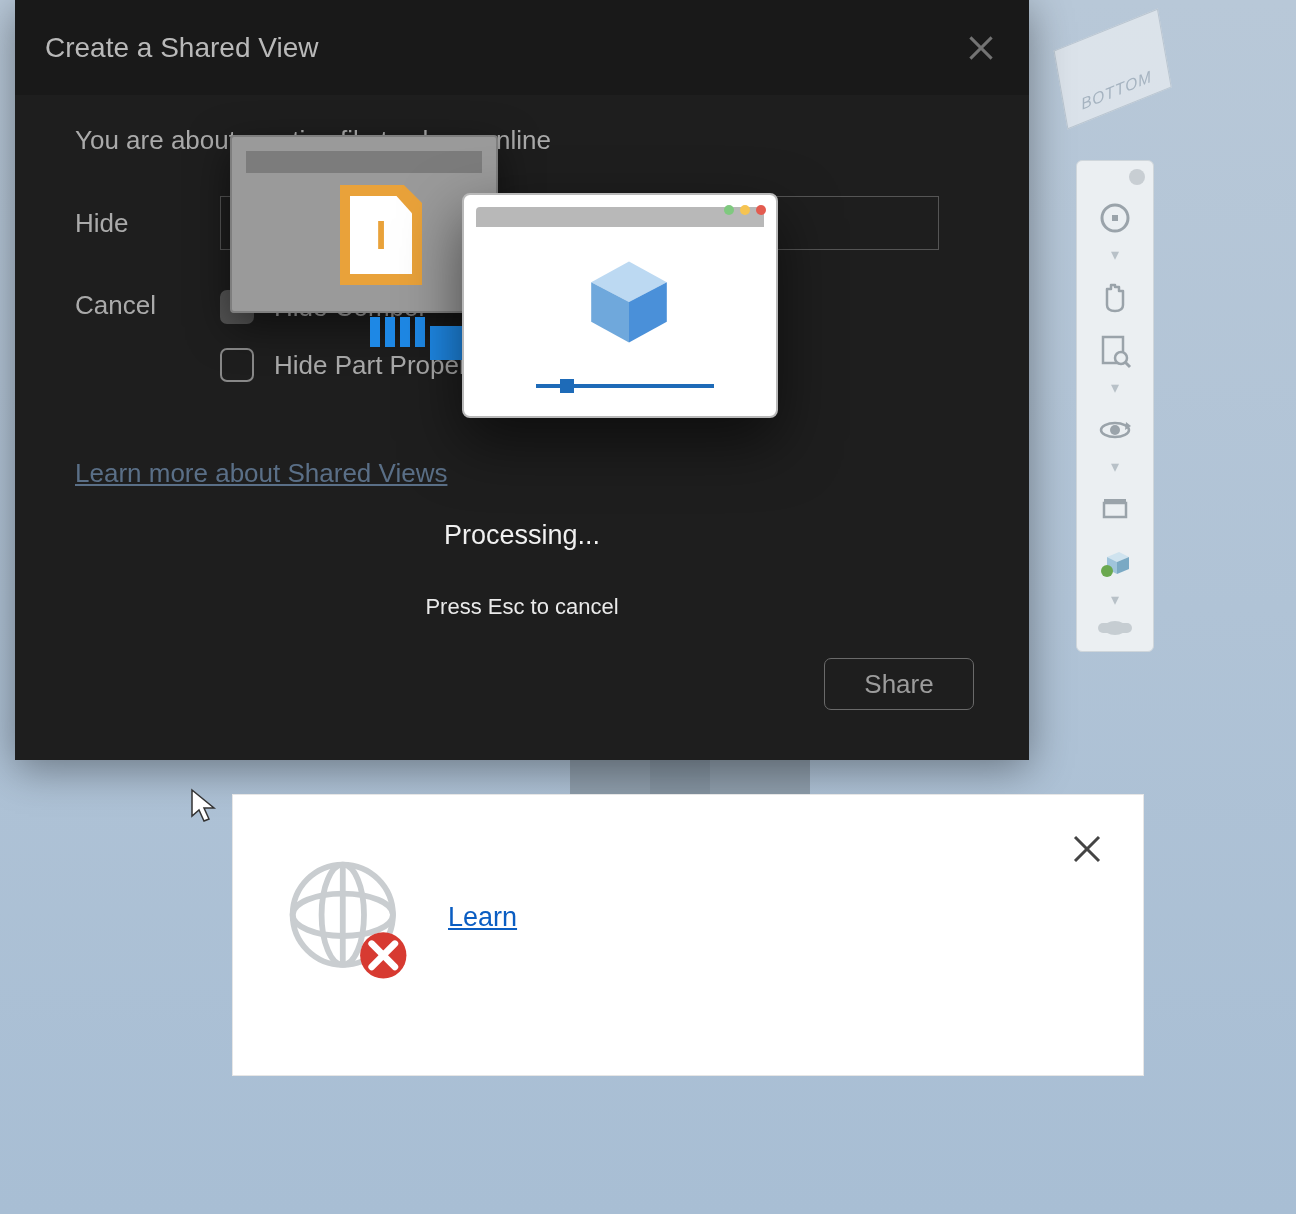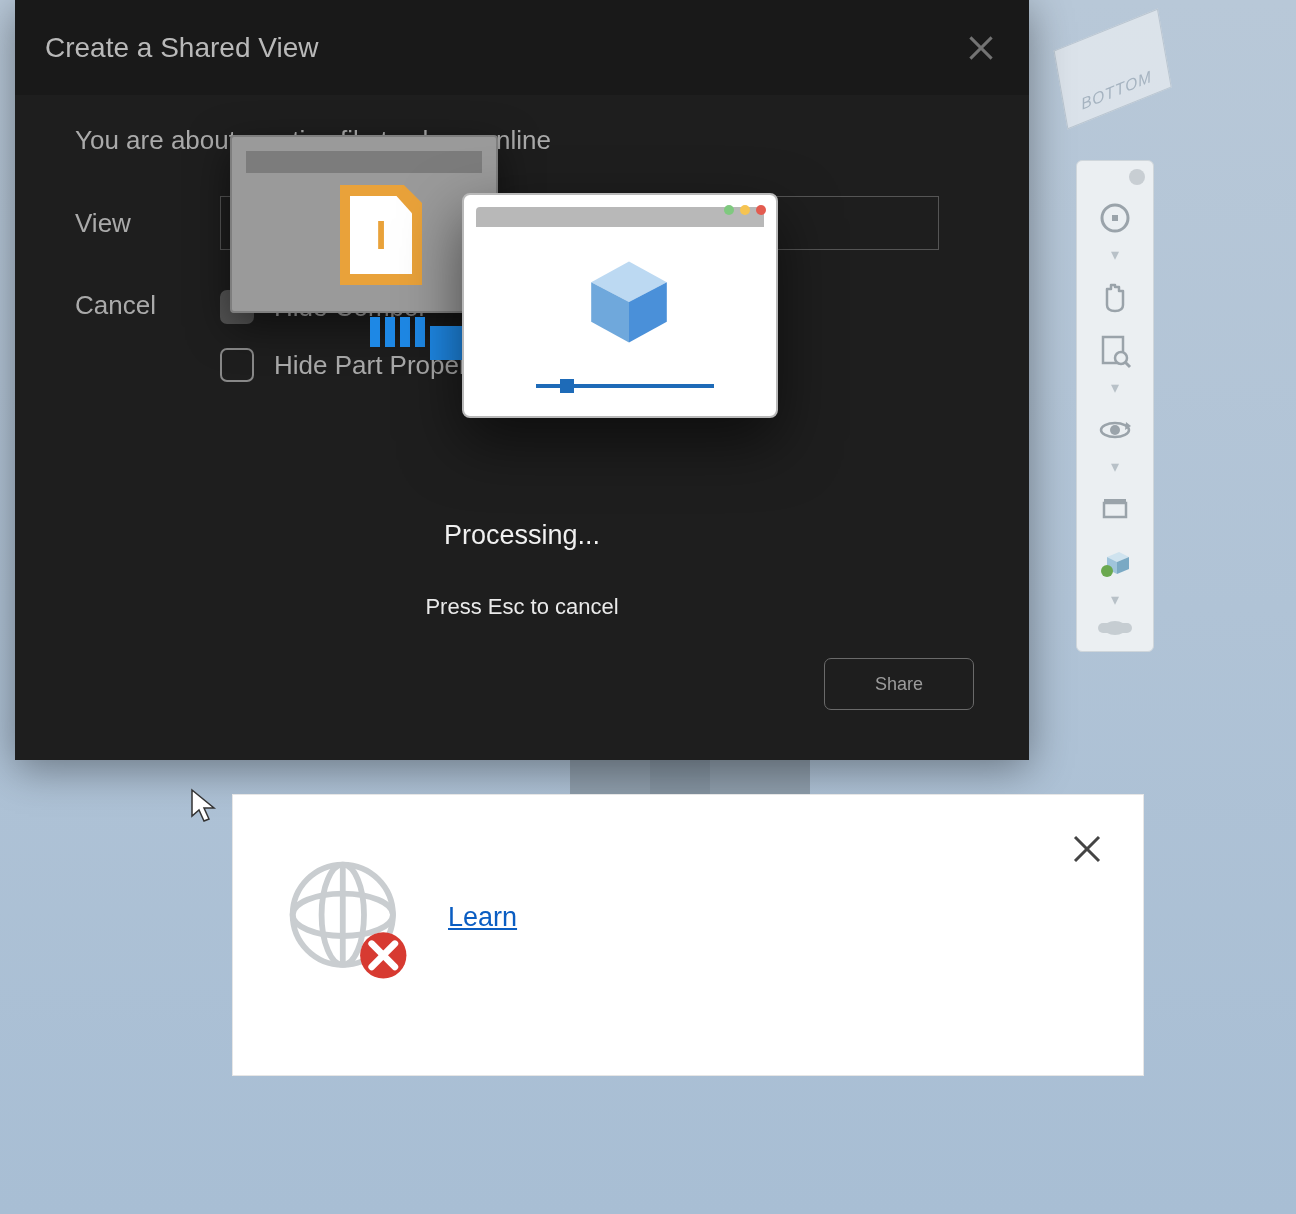--- a/index.html
+++ b/index.html
@@ -101,21 +101,21 @@
       display:flex;
       gap: 32px;
     }
     .btn {
       min-width: 150px;
       height: 52px;
       border: 1.5px solid #6a6a6a;
       border-radius: 7px;
       background: transparent;
       color:#9c9c9c;
-      font-size: 18px;
+      font-size: 26px;
       cursor:pointer;
       padding: 0 30px;
     }
     
     .processing {
       position:absolute;
       left: 215px; top: 135px;
       width: 560px;
       pointer-events:none;
     }
@@ -363,36 +363,37 @@
 
 <div class="dialog-scrim">
   <div class="dialog">
     <div class="dialog-header">
       <div class="dialog-title">Create a Shared View</div>
       <div class="dialog-close"></div>
     </div>
     <div class="dialog-body">
       <div class="intro">You are about                                                e active file to share online</div>
       <div class="row">
-        <div class="row-label">View</div>
+        <div class="row-label">Hide</div>
         <input class="text-input" value="" style="">
       </div>
       <div class="row options-group" style="align-items:flex-start;">
         <div class="row-label">Cancel</div>
         <div style="flex:1;">
           <div class="opt">
             <span class="opt-icon checked"></span>
             <span>Hide Compor</span>
           </div>
           <div class="opt">
             <span class="opt-icon"></span>
             <span>Hide Part Properties</span>
           </div>
         </div>
       </div>
+      <a class="link" href="#">Learn more about Shared Views</a>
     </div>
     <div class="dialog-actions">
       <button class="btn">Share</button>
     </div>
 
     <div class="processing">
       <div class="proc-back">
         <div class="title"></div>
       </div>
       <div class="proc-file">

